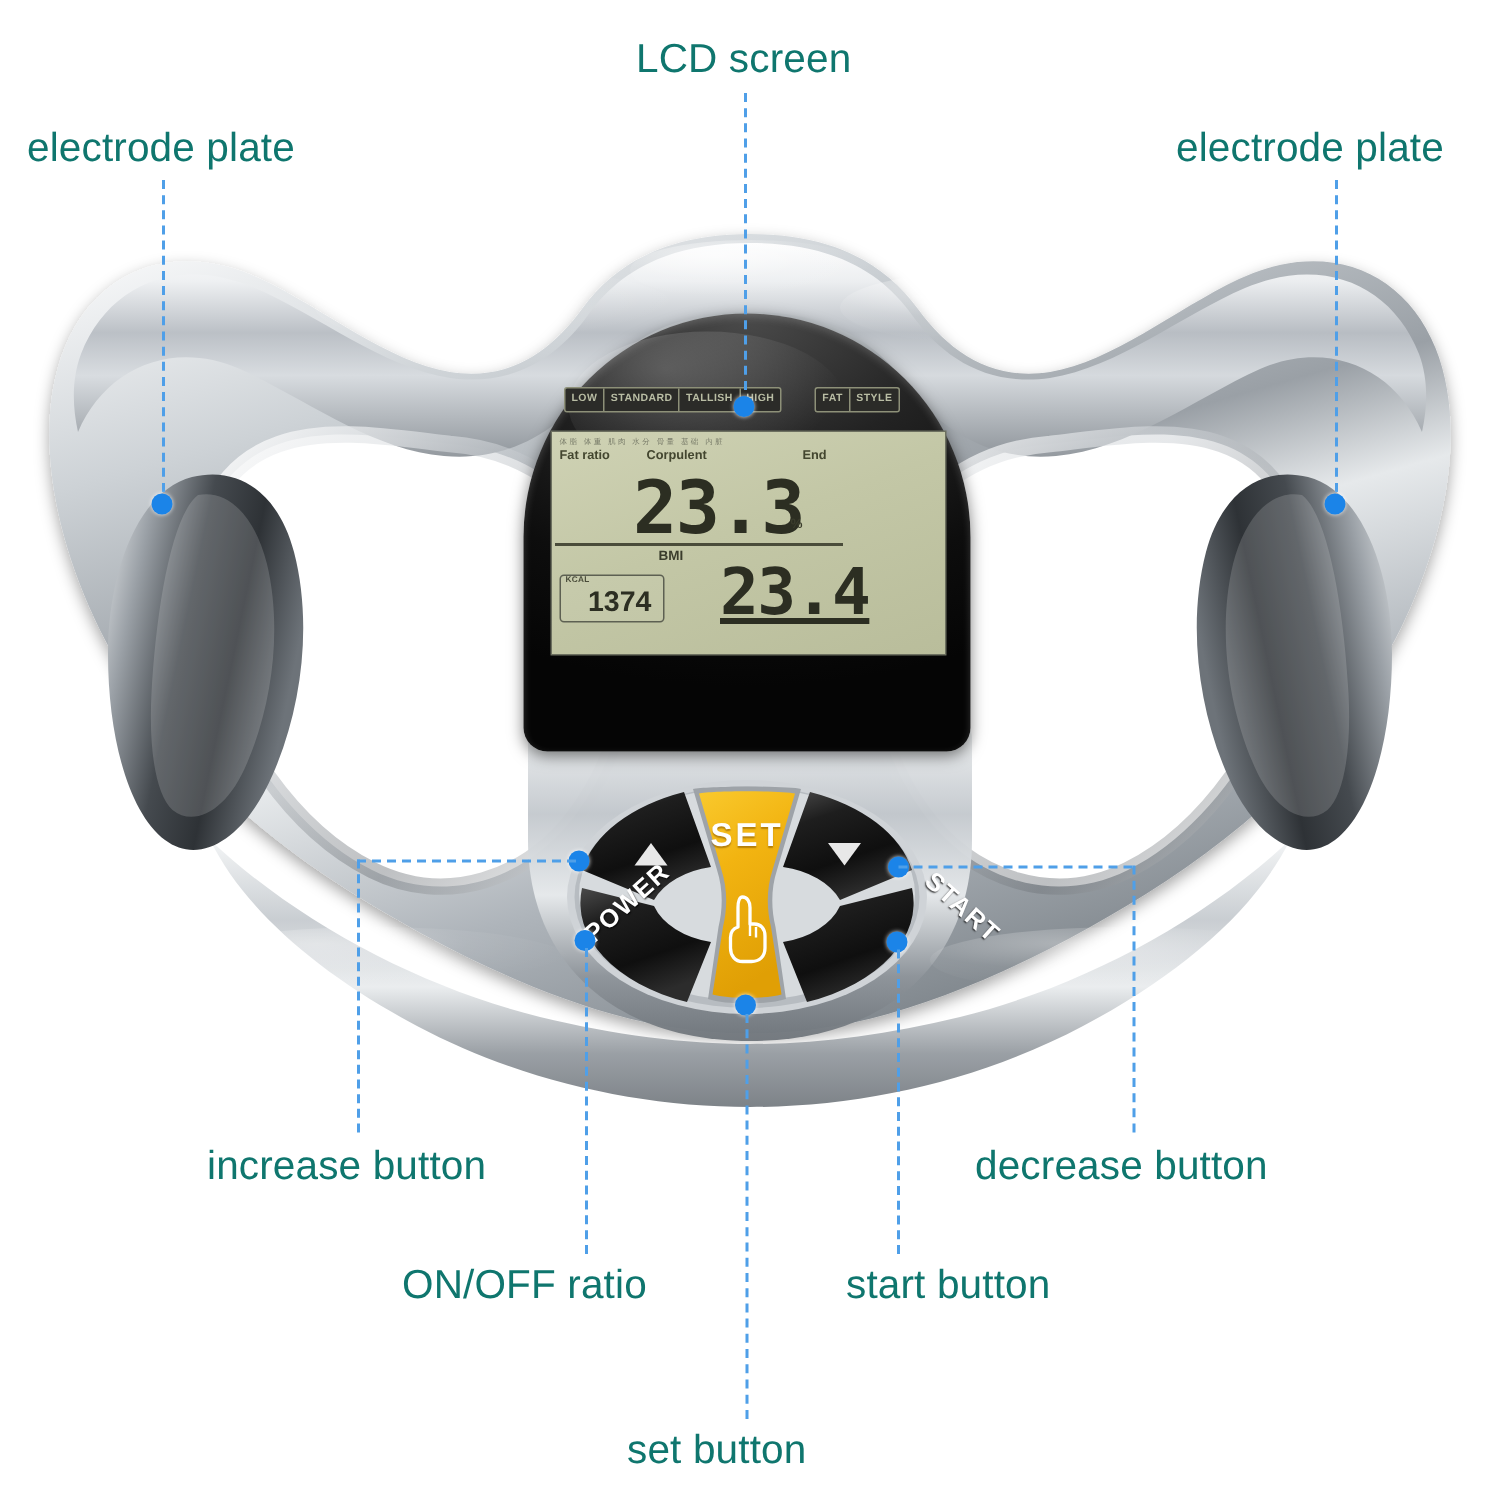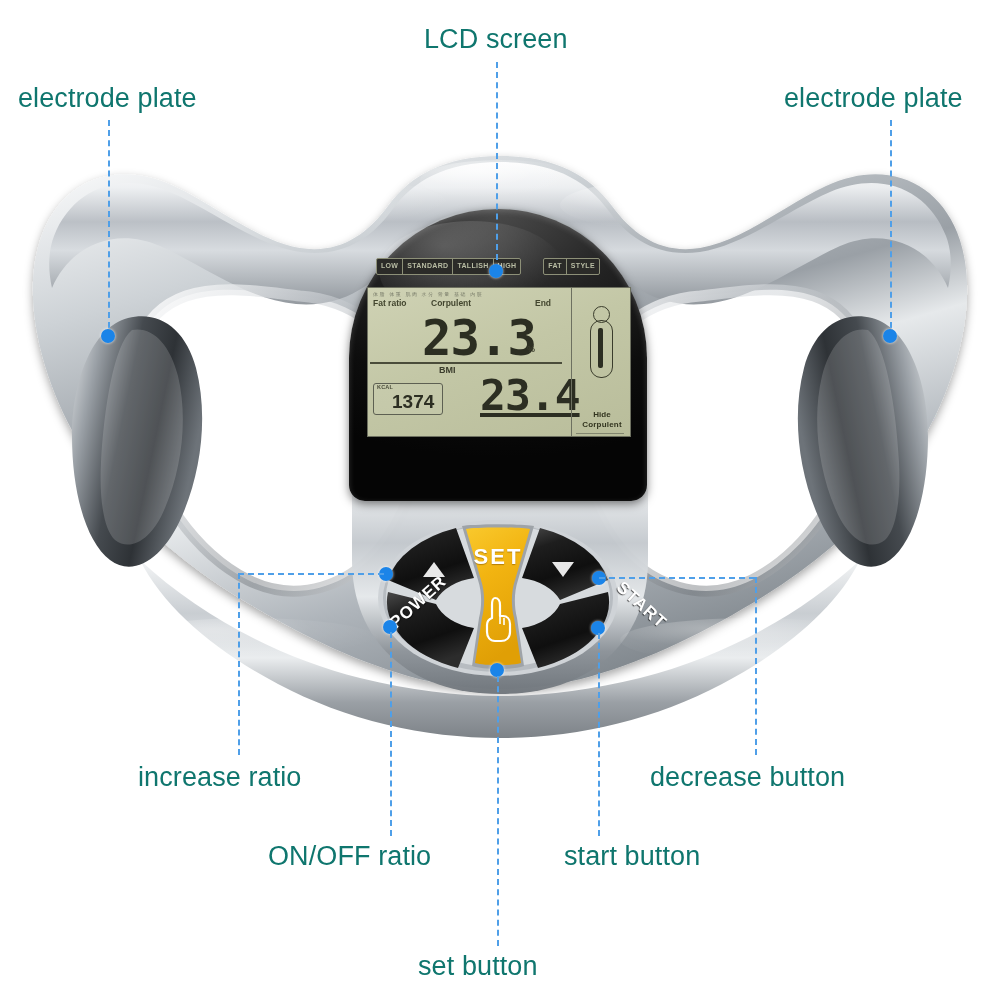--- a/index.html
+++ b/index.html
@@ -392,32 +392,20 @@
 
       <div class="bmilabel nosel">BMI</div>
       <div class="bigval bmi nosel">23.4</div>
 
       <div class="kcalbox">
         <div class="tag nosel">KCAL</div>
         <div class="num nosel">1374</div>
       </div>
     </div>
 
-    <div class="right">
-      <div class="figbox">
-        <div class="fighead"></div>
-        <div class="figbody"></div>
-        <div class="figbar"></div>
-      </div>
-      <div class="rtext">
-        <div class="nosel">Hide</div>
-        <div class="ln2 nosel">Corpulent</div>
-      </div>
-      <div class="rbottomline"></div>
-    </div>
   </div>
 
   <div id="cluster">
     <svg viewBox="0 0 240 160" width="240" height="160" style="position:absolute;inset:0;">
       <defs>
         <linearGradient id="blk" x1="0" y1="0" x2="0.4" y2="1">
           <stop offset="0%" stop-color="#4a4a4a"></stop>
           <stop offset="30%" stop-color="#1e1e1e"></stop>
           <stop offset="70%" stop-color="#0f0f0f"></stop>
           <stop offset="100%" stop-color="#2c2c2c"></stop>
@@ -502,19 +490,19 @@
 
   <div class="dot" style="left:591px; top:621px;"></div>
   <div class="lead v" style="left:598px; top:633px; height:203px;"></div>
 
   <div class="dot" style="left:490px; top:663px;"></div>
   <div class="lead v" style="left:497px; top:676px; height:270px;"></div>
 
   <div class="callout c-lcd nosel">LCD screen</div>
   <div class="callout c-eleL nosel">electrode plate</div>
   <div class="callout c-eleR nosel">electrode plate</div>
-  <div class="callout c-inc nosel">increase ratio</div>
+  <div class="callout c-inc nosel">increase button</div>
   <div class="callout c-dec nosel">decrease button</div>
   <div class="callout c-onoff nosel">ON/OFF ratio</div>
   <div class="callout c-start nosel">start button</div>
   <div class="callout c-set nosel">set button</div>
 
 </div>
 
 </body></html>

